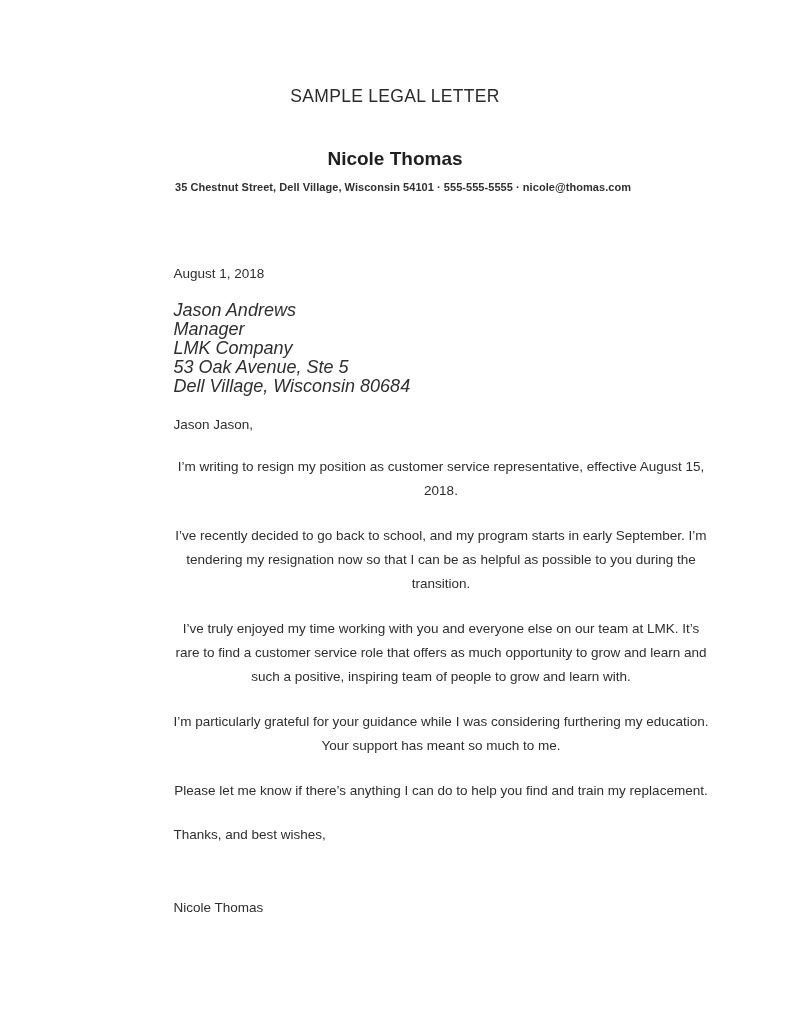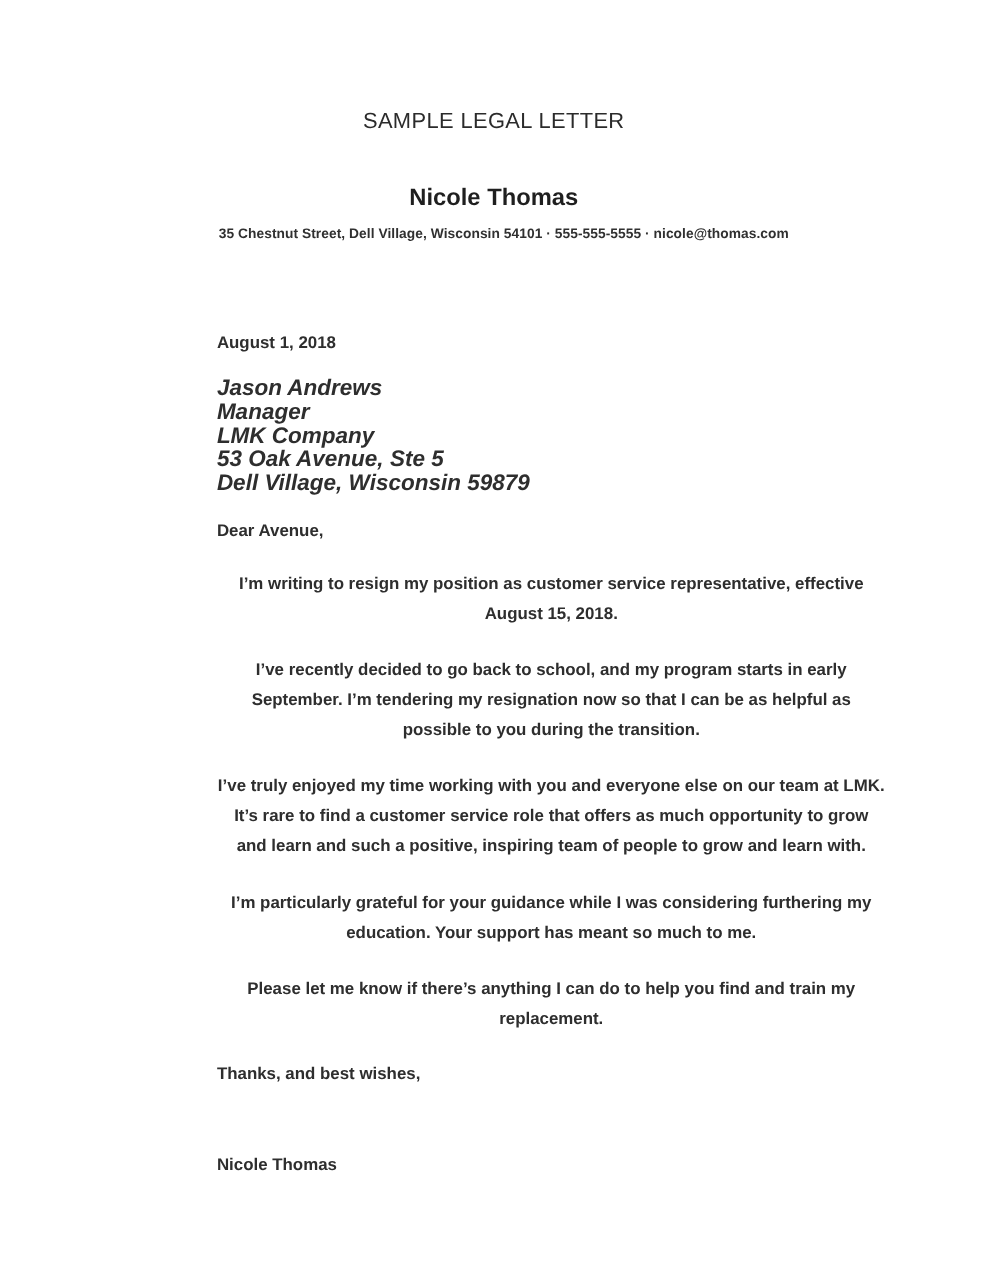--- a/index.html
+++ b/index.html
@@ -57,21 +57,20 @@
     padding-top: 10px;
     letter-spacing: 0.05px;
     line-height: 1.2;
     padding-left: 16px;
   }
 
   
   .letter-body {
     padding-left: 92px;
     padding-top: 70px;
-    font-weight: bold;
   }
 
   .letter-date {
     font-size: 13.5px;
     line-height: 19px;
     margin: 0;
   }
 
   .recipient-block {
     margin: 0;
@@ -128,24 +127,24 @@
 
   <section class="letter-body">
 
     <p class="letter-date">August 1, 2018</p>
 
     <address class="recipient-block">
       <span class="recipient-line">Jason Andrews</span>
       <span class="recipient-line">Manager</span>
       <span class="recipient-line">LMK Company</span>
       <span class="recipient-line">53 Oak Avenue, Ste 5</span>
-      <span class="recipient-line">Dell Village, Wisconsin 59879</span>
+      <span class="recipient-line">Dell Village, Wisconsin 80684</span>
     </address>
 
-    <p class="salutation">Dear Avenue,</p>
+    <p class="salutation">Jason Jason,</p>
 
     <p class="body-paragraph">I’m writing to resign my position as customer service representative, effective August 15, 2018.</p>
     <p class="body-paragraph">I’ve recently decided to go back to school, and my program starts in early September. I’m tendering my resignation now so that I can be as helpful as possible to you during the transition.</p>
     <p class="body-paragraph">I’ve truly enjoyed my time working with you and everyone else on our team at LMK. It’s rare to find a customer service role that offers as much opportunity to grow and learn and such a positive, inspiring team of people to grow and learn with.</p>
     <p class="body-paragraph">I’m particularly grateful for your guidance while I was considering furthering my education. Your support has meant so much to me.</p>
     <p class="body-paragraph">Please let me know if there’s anything I can do to help you find and train my replacement.</p>
 
     <p class="closing">Thanks, and best wishes,</p>
 
     <p class="signature-name">Nicole Thomas</p>

